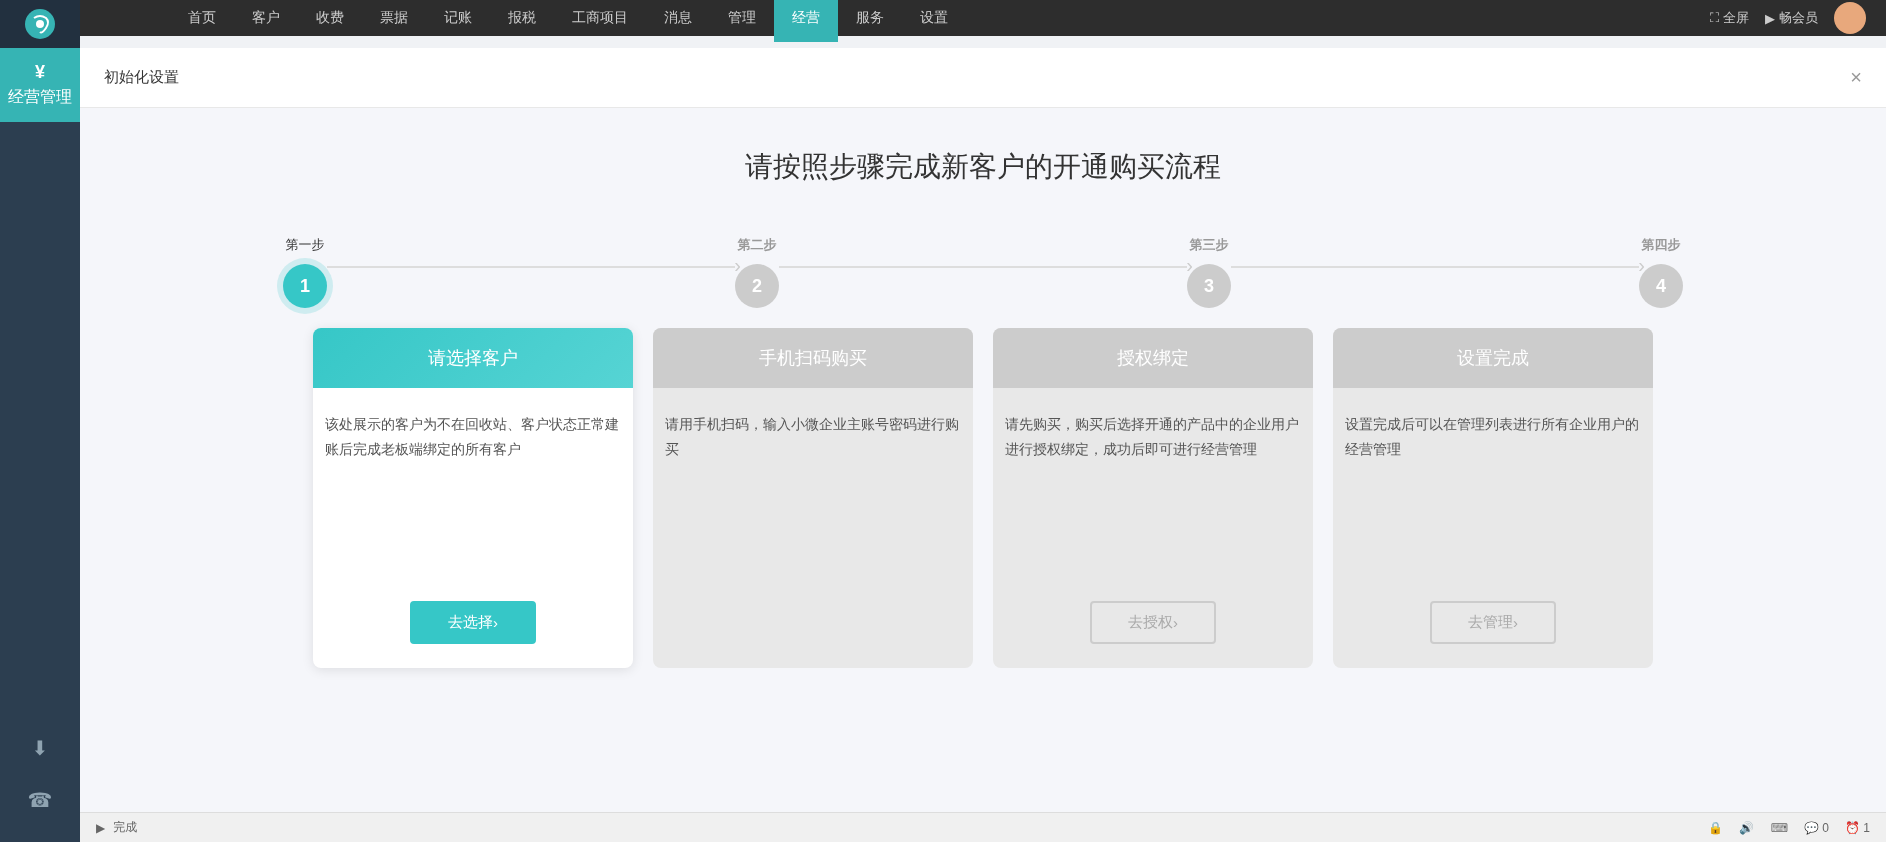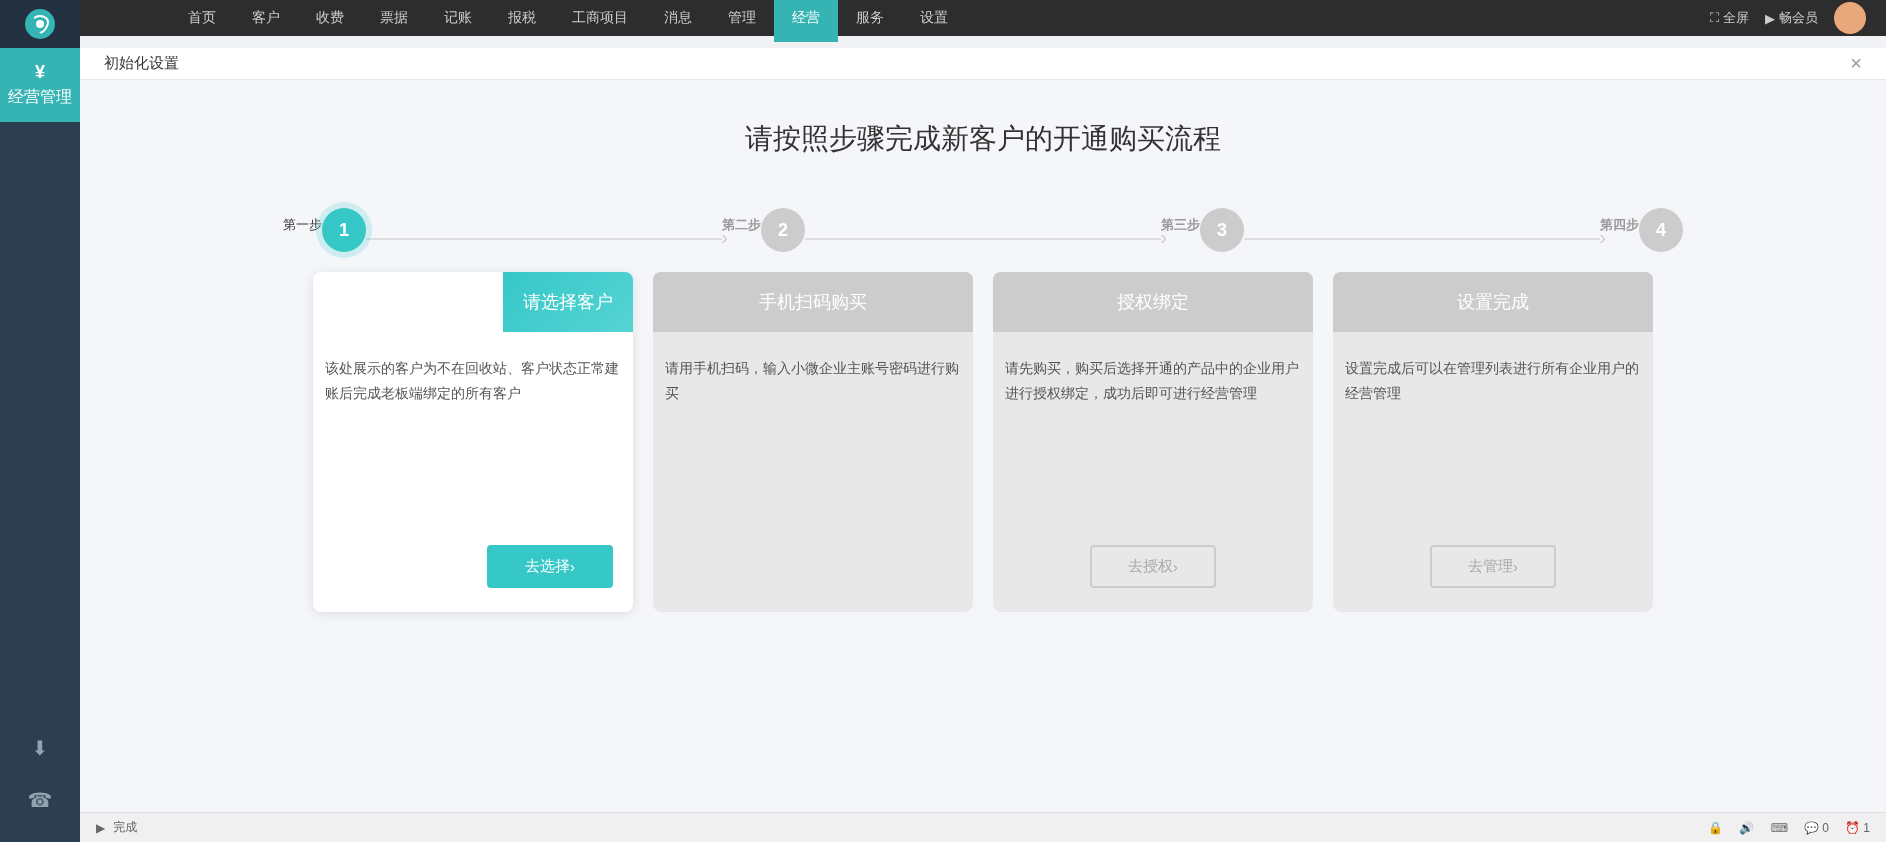--- a/index.html
+++ b/index.html
@@ -105,21 +105,21 @@
       margin-left: 80px;
       margin-top: 0;
       display: flex;
       flex-direction: column;
       height: 842px;
     }
 
     
     .page-header {
       background: #fff;
-      height: 32px;
+      height: 60px;
       display: flex;
       align-items: center;
       padding: 0 24px;
       border-bottom: 1px solid #e8e8e8;
       justify-content: space-between;
     }
     .page-title {
       font-size: 15px;
       color: #333;
     }
@@ -150,20 +150,21 @@
     .steps-container {
       display: flex;
       align-items: flex-start;
       justify-content: center;
       margin-bottom: 20px;
       position: relative;
     }
 
     .step-wrapper {
       display: flex;
+      flex-direction: column;
       align-items: center;
       position: relative;
     }
 
     .step-label {
       font-size: 13px;
       color: #999;
       margin-bottom: 10px;
       font-weight: bold;
     }
@@ -213,21 +214,20 @@
       min-height: 340px;
       background: #e8e8e8;
       border-radius: 8px;
       overflow: hidden;
       display: flex;
       flex-direction: column;
     }
     .step-card.active {
       background: #fff;
       box-shadow: 0 2px 12px rgba(0,0,0,0.1);
-      align-items: flex-end;
     }
 
     .card-header {
       padding: 18px 20px;
       font-size: 18px;
       text-align: center;
       color: #fff;
       background: #ccc;
     }
     .step-card.active .card-header {

